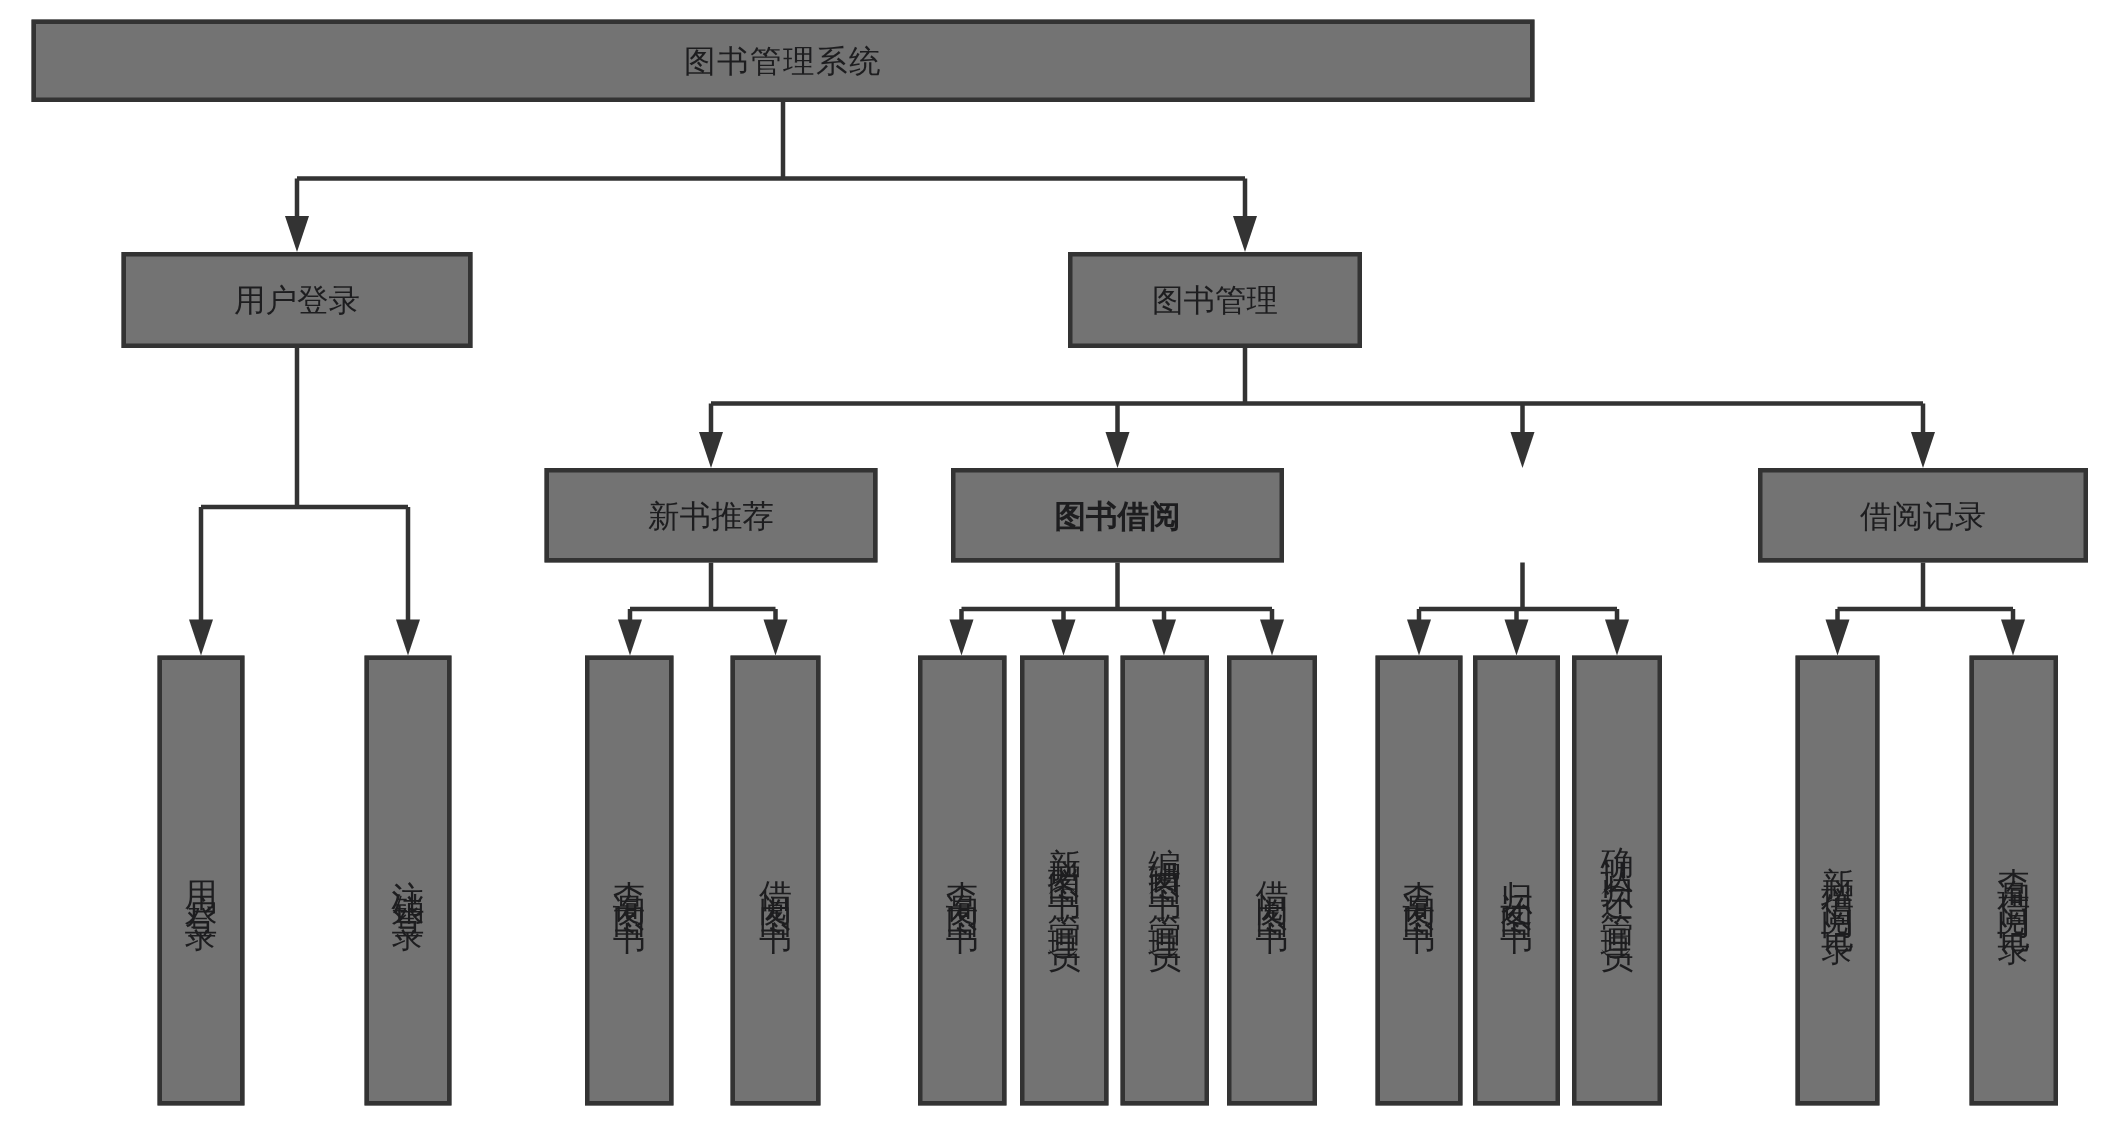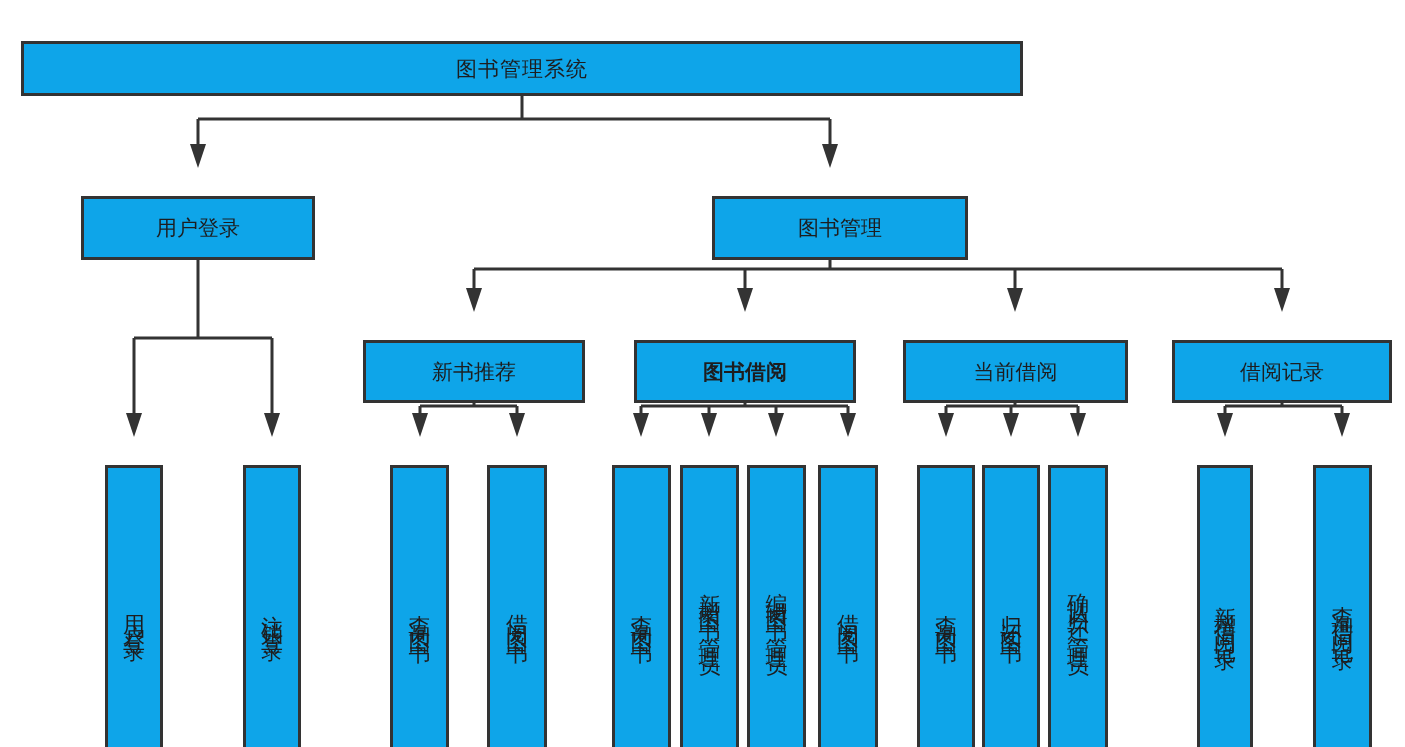--- a/index.html
+++ b/index.html
@@ -14,27 +14,26 @@
     position:relative;
     width:1405px;height:747px;
     background:var(--bg);
     overflow:hidden;
   }
   .connectors{position:absolute;left:0;top:0;width:1405px;height:747px;pointer-events:none;}
   .node{
     position:absolute;
     box-sizing:border-box;
     border:3px solid var(--line);
-    background:#0ea5e9;
+    background:#737373;
     display:flex;align-items:center;justify-content:center;
     color:var(--text);
     font-size:21px;
     text-align:right;
     white-space:nowrap;
-    margin-top:28px;
   }
   .vnode span{
     writing-mode:vertical-rl;
     text-orientation:mixed;
     font-size:22px;
     letter-spacing:9px;
     line-height:1;
     color:var(--text);
   }
   .root-label{letter-spacing:1px;}
@@ -107,25 +106,24 @@
       <polygon points="1003,413 1019,413 1011,437"></polygon>
       <polygon points="1070,413 1086,413 1078,437"></polygon>
       <polygon points="1217,413 1233,413 1225,437"></polygon>
       <polygon points="1334,413 1350,413 1342,437"></polygon>
     </g>
   </svg>
 
   <div class="node root-label" style="left:21px;top:13px;width:1002px;height:55px;">图书管理系统</div>
 
   <div class="node" style="left:81px;top:168px;width:234px;height:64px;">用户登录</div>
-  <div class="node" style="left:712px;top:168px;width:256px;height:64px;">图书管理</div>
+  <div class="node" style="left:712px;top:168px;width:196px;height:64px;">图书管理</div>
 
   <div class="node" style="left:363px;top:312px;width:222px;height:63px;">新书推荐</div>
   <div class="node" style="left:634px;top:312px;width:222px;height:63px;font-weight:bold;">图书借阅</div>
-  <div class="node" style="left:903px;top:312px;width:225px;height:63px;">当前借阅</div>
   <div class="node" style="left:1172px;top:312px;width:220px;height:63px;">借阅记录</div>
 
   <div class="node vnode" style="left:105px;top:437px;width:58px;height:300px;">
     <span>用户登录</span>
   </div>
   <div class="node vnode" style="left:243px;top:437px;width:58px;height:300px;">
     <span>注销登录</span>
   </div>
 
   <div class="node vnode" style="left:390px;top:437px;width:59px;height:300px;">

